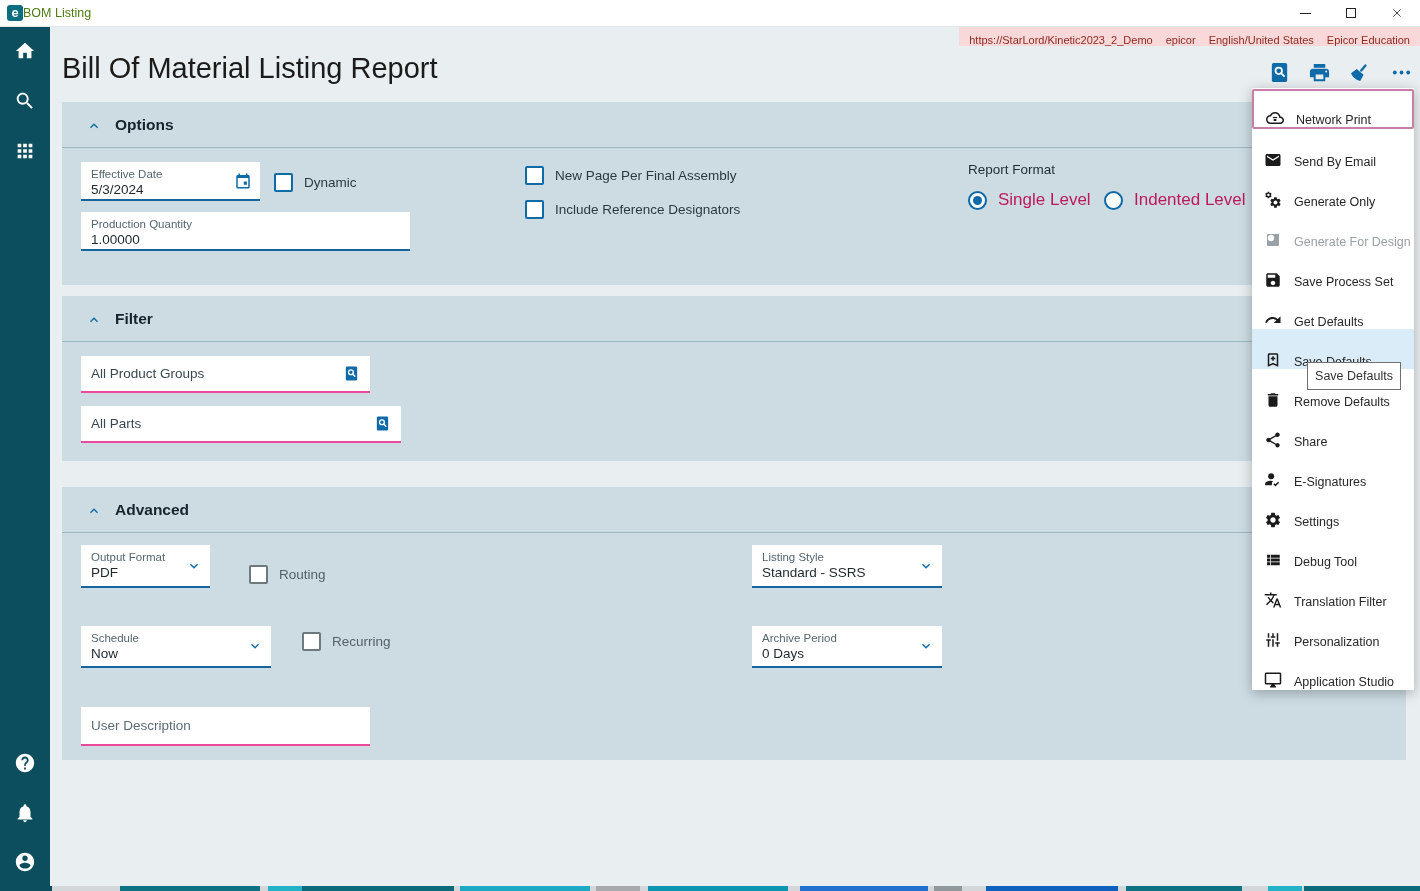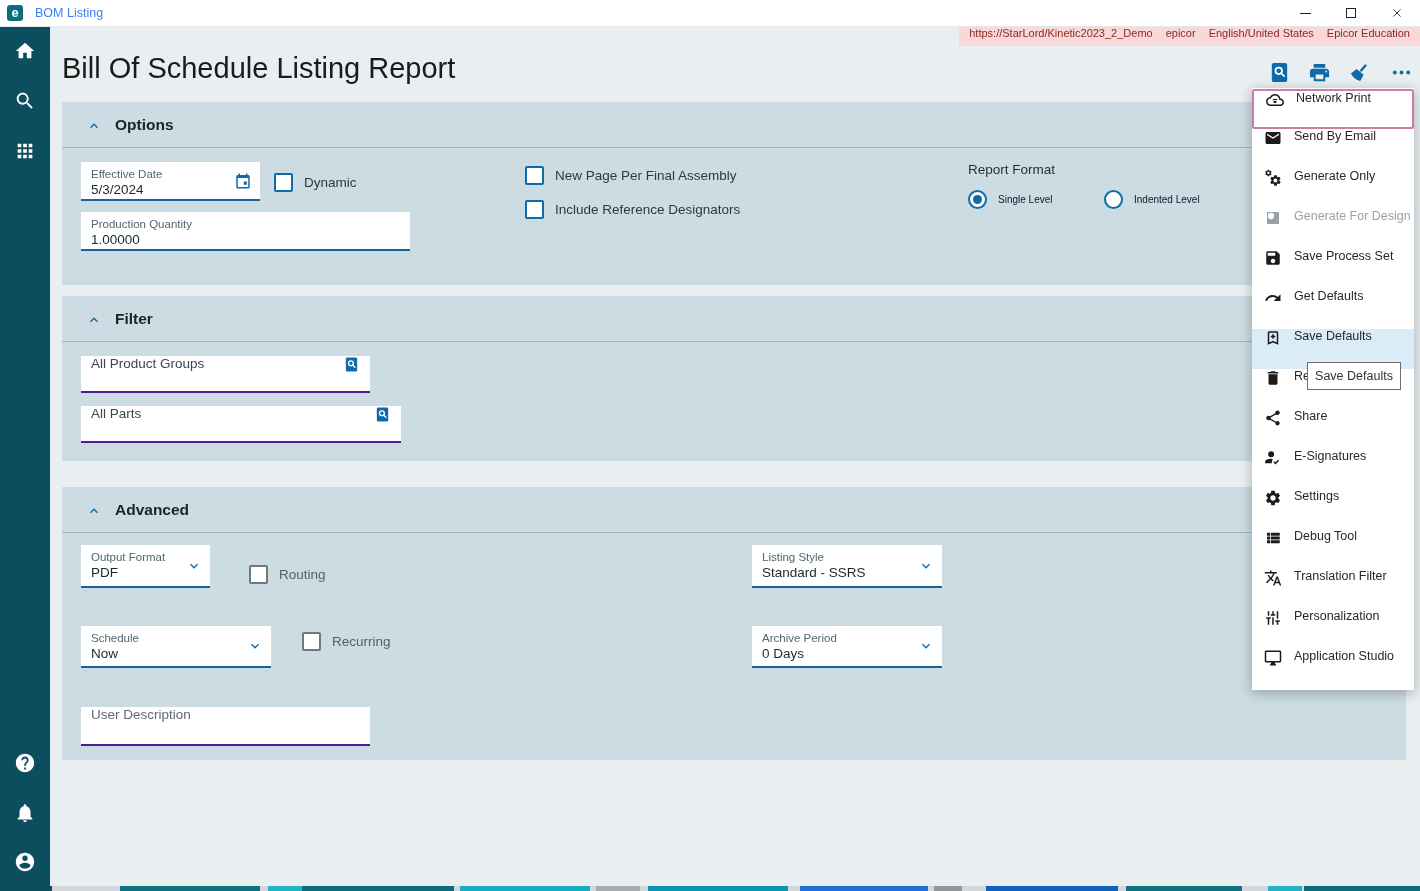--- a/index.html
+++ b/index.html
@@ -4,31 +4,31 @@
 <style>
   html,body{margin:0;padding:0}
   body{width:1420px;height:891px;position:relative;overflow:hidden;background:#e9eef1;
        font-family:"Liberation Sans",sans-serif;}
 
   
   .titlebar{position:absolute;top:0;left:0;width:1420px;height:26px;background:#fff;
             border-bottom:1px solid #e4e7e9;display:flex;align-items:center;z-index:9}
   .logo{width:16px;height:16px;border-radius:3px;background:#0a6e80;color:#fff;font-weight:bold;
         font-size:13px;line-height:16px;text-align:center;margin-left:7px}
-  .win-title{font-size:12.5px;color:#3b82f6;margin-left:12px}
+  .win-title{font-size:12.5px;color:#4d7c0f;margin-left:0}
   .win-controls{margin-left:auto;display:flex;height:100%}
   .win-btn{width:46px;height:100%;display:flex;align-items:center;justify-content:center}
   .glyph-min{width:11px;height:0;border-top:1.4px solid #222}
   .glyph-max{width:10px;height:10px;border:1.3px solid #222;box-sizing:border-box}
   .glyph-close{width:12px;height:12px}
   .glyph-close path{stroke:#222;stroke-width:1.4;fill:none}
 
   
   .banner{position:absolute;top:27px;right:0;height:19px;background:#f8d8d8;display:flex;
-          align-items:flex-start;gap:13px;padding:0 10px;font-size:11px;color:#8a2a22;z-index:3;white-space:nowrap}
+          align-items:flex-end;gap:13px;padding:0 10px;font-size:11px;color:#8a2a22;z-index:3;white-space:nowrap}
 
   
   .sidebar{position:absolute;left:0;top:25px;width:50px;height:861px;background:#0c4d5e;z-index:4}
   .side-icon{position:absolute;left:14px;width:22px;height:22px;cursor:pointer}
   .side-icon svg{fill:#fff;width:22px;height:22px;display:block}
 
   
   .page-title{position:absolute;left:62px;top:52px;font-size:29px;font-weight:500;color:#1b1b1b;z-index:2}
   .tb-icon{position:absolute;top:61px;width:23px;height:23px;z-index:2}
   .tb-icon svg{width:23px;height:23px;fill:#0e6ba8;display:block}
@@ -39,42 +39,42 @@
   .panel-chevron svg{fill:#0e6ba8;width:16px;height:16px;display:block}
   .panel-title{position:absolute;left:53px;top:14px;font-size:15.5px;font-weight:bold;color:#15252d}
   .panel-divider{position:absolute;left:0;right:0;top:45px;height:1px;background:#9db8c2}
 
   .field{position:absolute;background:#fff;border-bottom:2px solid #15659c;box-sizing:border-box;padding:5px 10px 0}
   .f-label{font-size:11.5px;color:#55656d;line-height:14px;white-space:nowrap}
   .f-value{font-size:13.5px;color:#1d272c;line-height:17px;white-space:nowrap}
   .right-icon{position:absolute;right:8px;top:50%;transform:translateY(-50%)}
   .right-icon svg{display:block}
 
-  .lookup{position:absolute;background:#fff;border-bottom:2px solid #4c1d95;box-sizing:border-box;
-          display:flex;align-items:flex-start;padding:0 10px}
+  .lookup{position:absolute;background:#fff;border-bottom:2px solid #ec4899;box-sizing:border-box;
+          display:flex;align-items:center;padding:0 10px}
   .lookup .lk-text{font-size:13.5px;color:#3a474f;flex:1}
   .lookup .lk-text.placeholder{color:#5f6a70}
 
   .cb-row{position:absolute;display:flex;align-items:center;gap:11px}
   .cb{width:19px;height:19px;box-sizing:border-box;border:2px solid #0e6ba8;background:#fff;border-radius:2px;flex:0 0 auto}
   .cb.disabled{border-color:#6e797e}
   .cb-label{font-size:13.5px;color:#2c3940;white-space:nowrap}
   .cb-label.disabled{color:#556167}
 
   .group-label{position:absolute;font-size:13.5px;font-weight:normal;color:#1d2d35}
   .radio-row{position:absolute;display:flex;align-items:center;gap:11px}
   .radio{width:19px;height:19px;box-sizing:border-box;border:2px solid #0e6ba8;border-radius:50%;background:#fff;
          display:flex;align-items:center;justify-content:center;flex:0 0 auto}
   .radio.checked::after{content:"";width:9px;height:9px;border-radius:50%;background:#0e6ba8}
-  .radio-label{font-size:10px;color:#0f172a;white-space:nowrap}
+  .radio-label{font-size:17px;color:#be185d;white-space:nowrap}
 
   
   .menu{position:absolute;left:1252px;top:88px;width:162px;background:#fff;z-index:6;
         box-shadow:0 3px 12px rgba(0,0,0,.28);padding:1px 0;box-sizing:border-box}
-  .menu-item{height:40px;display:flex;align-items:flex-start;gap:12px;padding:0 12px;font-size:12.5px;
+  .menu-item{height:40px;display:flex;align-items:flex-end;gap:12px;padding:0 12px;font-size:12.5px;
              color:#272727;box-sizing:border-box;cursor:pointer;white-space:nowrap}
   .menu-item svg{width:18px;height:18px;fill:#1b1b1b;flex:0 0 auto;display:block}
   .menu-item.disabled{color:#9aa1a5;cursor:default}
   .menu-item.disabled svg{fill:#9aa1a5}
   .menu-item.focused{border:2px solid #c87fa6;border-radius:2px}
   .menu-item.highlight{background:#d9ecf8}
 
   .tooltip{position:absolute;left:1307px;top:362px;width:92px;height:26px;background:#fff;
            border:1px solid #6f6f6f;z-index:7;display:flex;align-items:center;justify-content:center;
            font-size:12.5px;color:#333;white-space:nowrap}
@@ -137,21 +137,21 @@
         <path d="M12 22c1.1 0 2-.9 2-2h-4c0 1.1.9 2 2 2zm6-6v-5c0-3.07-1.63-5.64-4.5-6.32V4c0-.83-.67-1.5-1.5-1.5s-1.5.67-1.5 1.5v.68C7.64 5.36 6 7.92 6 11v5l-2 2v1h16v-1l-2-2z"></path>
       </svg>
   </div>
   <div class="side-icon" style="top:826px">
     <svg viewBox="0 0 24 24">
         <path d="M12 2C6.48 2 2 6.48 2 12s4.48 10 10 10 10-4.48 10-10S17.52 2 12 2zm0 3c1.66 0 3 1.34 3 3s-1.34 3-3 3-3-1.34-3-3 1.34-3 3-3zm0 14.2c-2.5 0-4.71-1.28-6-3.22.03-1.99 4-3.08 6-3.08 1.99 0 5.97 1.09 6 3.08-1.29 1.94-3.5 3.22-6 3.22z"></path>
       </svg>
   </div>
 </div>
 
-<div class="page-title">Bill Of Schedule Listing Report</div>
+<div class="page-title">Bill Of Material Listing Report</div>
 
 <div class="tb-icon" style="left:1268px">
   <svg viewBox="0 0 24 24">
       <path d="M6 2h12c1.1 0 2 .9 2 2v16c0 1.1-.9 2-2 2H6c-1.1 0-2-.9-2-2V4c0-1.1.9-2 2-2z"></path>
       <circle cx="11.2" cy="10.2" r="3.4" fill="none" stroke="#fff" stroke-width="1.8"></circle>
       <path d="M13.6 12.6l3.2 3.2" stroke="#fff" stroke-width="1.8" stroke-linecap="round"></path>
     </svg>
 </div>
 <div class="tb-icon" style="left:1308px">
   <svg viewBox="0 0 24 24">

